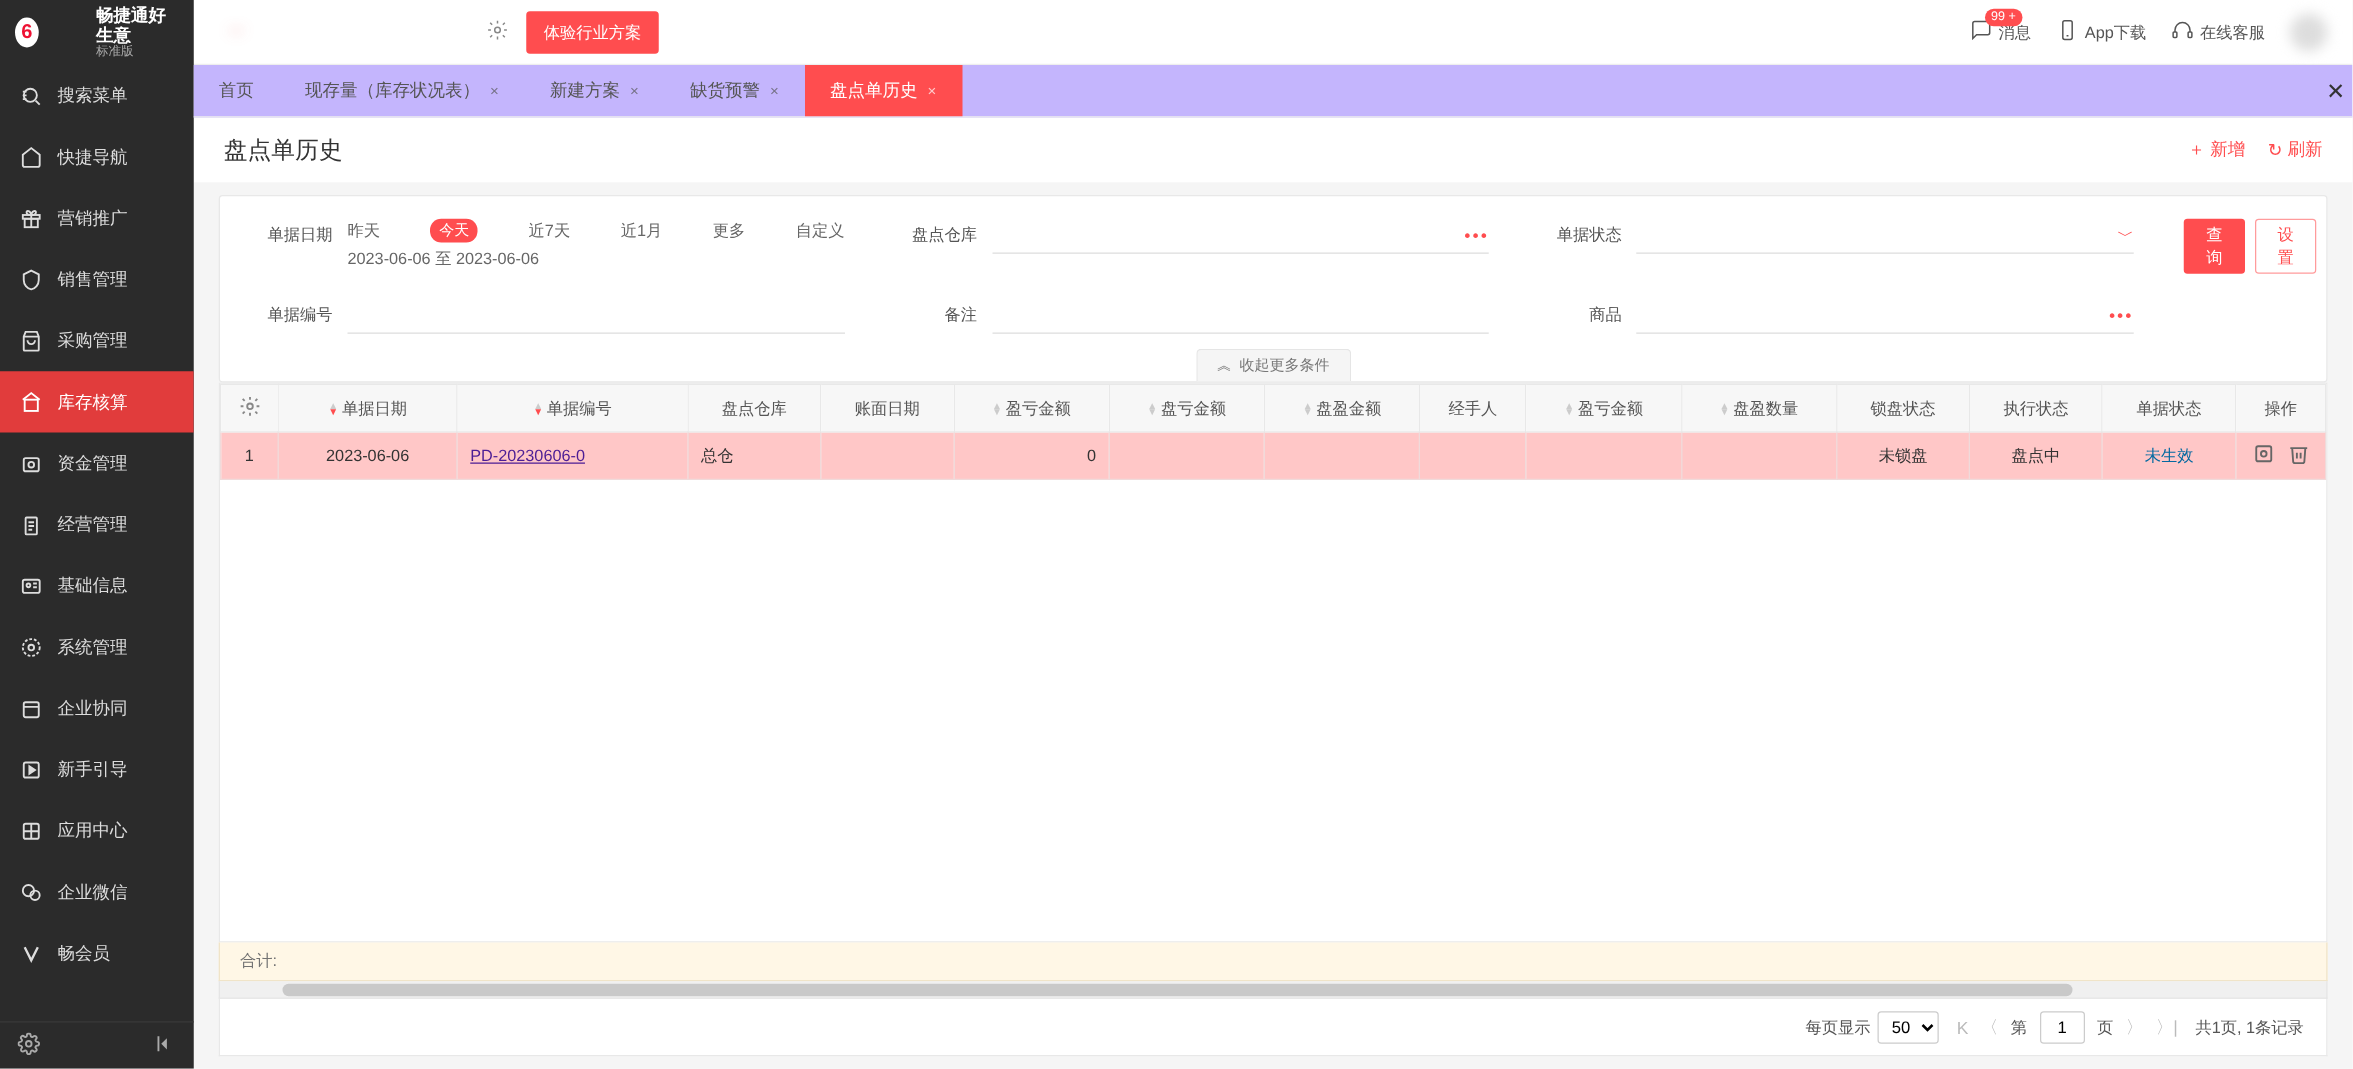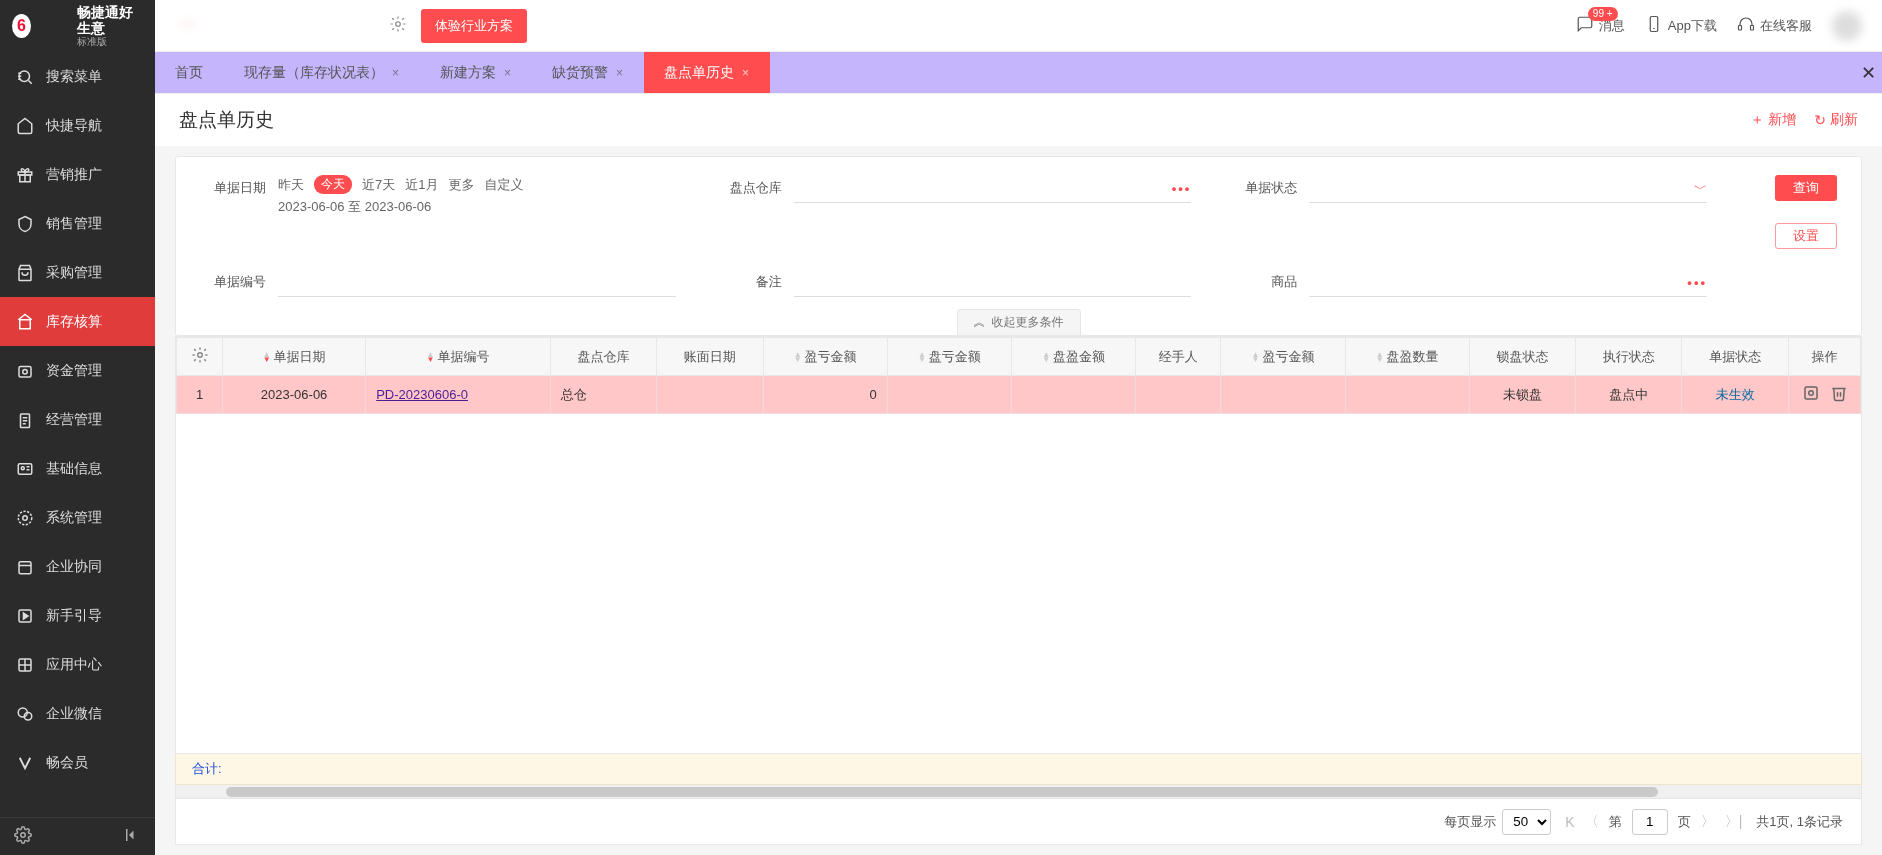--- a/index.html
+++ b/index.html
@@ -50,45 +50,45 @@
 
 .filter-wrap { background: #f5f5f5; padding: 10px 20px 0 20px; }
 .filter-panel { background: #fff; border: 1px solid #e8e8e8; border-radius: 3px; padding: 18px 24px 0 24px; position: relative; }
 .filter-grid { display: grid; grid-template-columns: repeat(3, 1fr) 90px; column-gap: 40px; row-gap: 20px; align-items: start; }
 .filter-field { display: flex; gap: 12px; }
 .ff-label { width: 66px; text-align: right; color: #555; padding-top: 4px; flex-shrink: 0; }
 .ff-control { flex: 1; min-width: 0; }
 .ff-line { border-bottom: 1px solid #ddd; height: 28px; display: flex; align-items: center; justify-content: flex-end; color: #aaa; position: relative; }
 .ff-line .more-dots { color: #ff4d4f; font-weight: bold; letter-spacing: 2px; cursor: pointer; }
 .ff-chev { color: #ff4d4f; }
-.date-presets { display: flex; gap: 10px; align-items: center; margin-bottom: 4px; flex-wrap: wrap; }
+.date-presets { display: flex; gap: 10px; align-items: center; margin-bottom: 4px; flex-wrap: wrap; justify-content: space-between; }
 .date-presets span { cursor: pointer; color: #666; }
 .date-presets .sel { background: #ff4d4f; color: #fff; padding: 1px 7px; border-radius: 9px; font-size: 12px; }
 .date-range { color: #666; font-size: 13px; }
-.filter-btns { display: flex; flex-direction: column; gap: 22px; align-items: flex-end; }
+.filter-btns { display: flex; flex-direction: row; gap: 8px; align-items: flex-end; }
 .btn-primary { background: #ff4d4f; color: #fff; padding: 4px 18px; border-radius: 3px; cursor: pointer; font-size: 13px; }
 .btn-outline { border: 1px solid #ff9b9c; color: #ff4d4f; padding: 3px 17px; border-radius: 3px; cursor: pointer; font-size: 13px; background: #fff; }
 .filter-collapse { text-align: center; margin-top: 12px; }
 .filter-collapse-inner { display: inline-flex; align-items: center; gap: 6px; background: #f5f5f5; border: 1px solid #e5e5e5; border-bottom: none; padding: 4px 16px; border-radius: 4px 4px 0 0; color: #777; cursor: pointer; font-size: 12px; }
 
 
 .table-wrap { flex: 1; background: #f5f5f5; padding: 0 20px 10px 20px; display: flex; flex-direction: column; min-height: 0; }
 .table-container { flex: 1; background: #fff; border: 1px solid #e8e8e8; display: flex; flex-direction: column; min-height: 0; }
 .table-scroll { flex: 1; overflow: auto; }
 table.grid { border-collapse: collapse; width: 100%; min-width: 1620px; }
 table.grid th { background: #f7f7f7; border: 1px solid #e8e8e8; padding: 8px 6px; font-weight: normal; color: #555; font-size: 13px; white-space: nowrap; position: relative; }
 table.grid th .sort { display: inline-flex; flex-direction: column; line-height: 5px; font-size: 8px; color: #ccc; margin-right: 3px; vertical-align: middle; }
 table.grid th .sort .up.on, table.grid th .sort .dn.on { color: #ff4d4f; }
 table.grid td { border: 1px solid #f0dada; padding: 8px 10px; font-size: 13px; white-space: nowrap; }
 tr.row-hl td { background: #ffc7c7; }
 tr.row-hl td .link { color: #4c1d95; text-decoration: underline; cursor: pointer; }
 .status-pink { color: #0369a1; }
 .row-actions { display: flex; gap: 10px; justify-content: center; color: #666; }
 .row-actions span { cursor: pointer; }
-.table-footer-sum { background: #fff7e6; border: 1px solid #f0e4c8; border-top: none; padding: 6px 16px; color: #1d4ed8; font-size: 13px; }
+.table-footer-sum { background: #fff7e6; border: 1px solid #f0e4c8; border-top: none; padding: 6px 16px; color: #737373; font-size: 13px; }
 .hscroll-fake { height: 14px; background: #f0f0f0; border: 1px solid #e5e5e5; border-top: none; position: relative; }
 .hscroll-fake .thumb { position: absolute; left: 50px; top: 2px; height: 10px; width: 85%; background: #c9c9c9; border-radius: 5px; }
 
 
 .pagination { height: 46px; display: flex; align-items: center; justify-content: flex-end; gap: 14px; padding: 0 18px; background: #fff; border: 1px solid #e8e8e8; border-top: none; color: #555; }
 .page-size { display: flex; align-items: center; gap: 6px; }
 .page-size select, .page-input { height: 26px; border: 1px solid #ccc; border-radius: 3px; padding: 0 6px; background: #fff; }
 .page-size .sel-wrap { position: relative; display: inline-flex; align-items: center; }
 .page-nav { display: flex; align-items: center; gap: 10px; }
 .page-nav .pn-btn { color: #bbb; cursor: pointer; font-size: 14px; }

